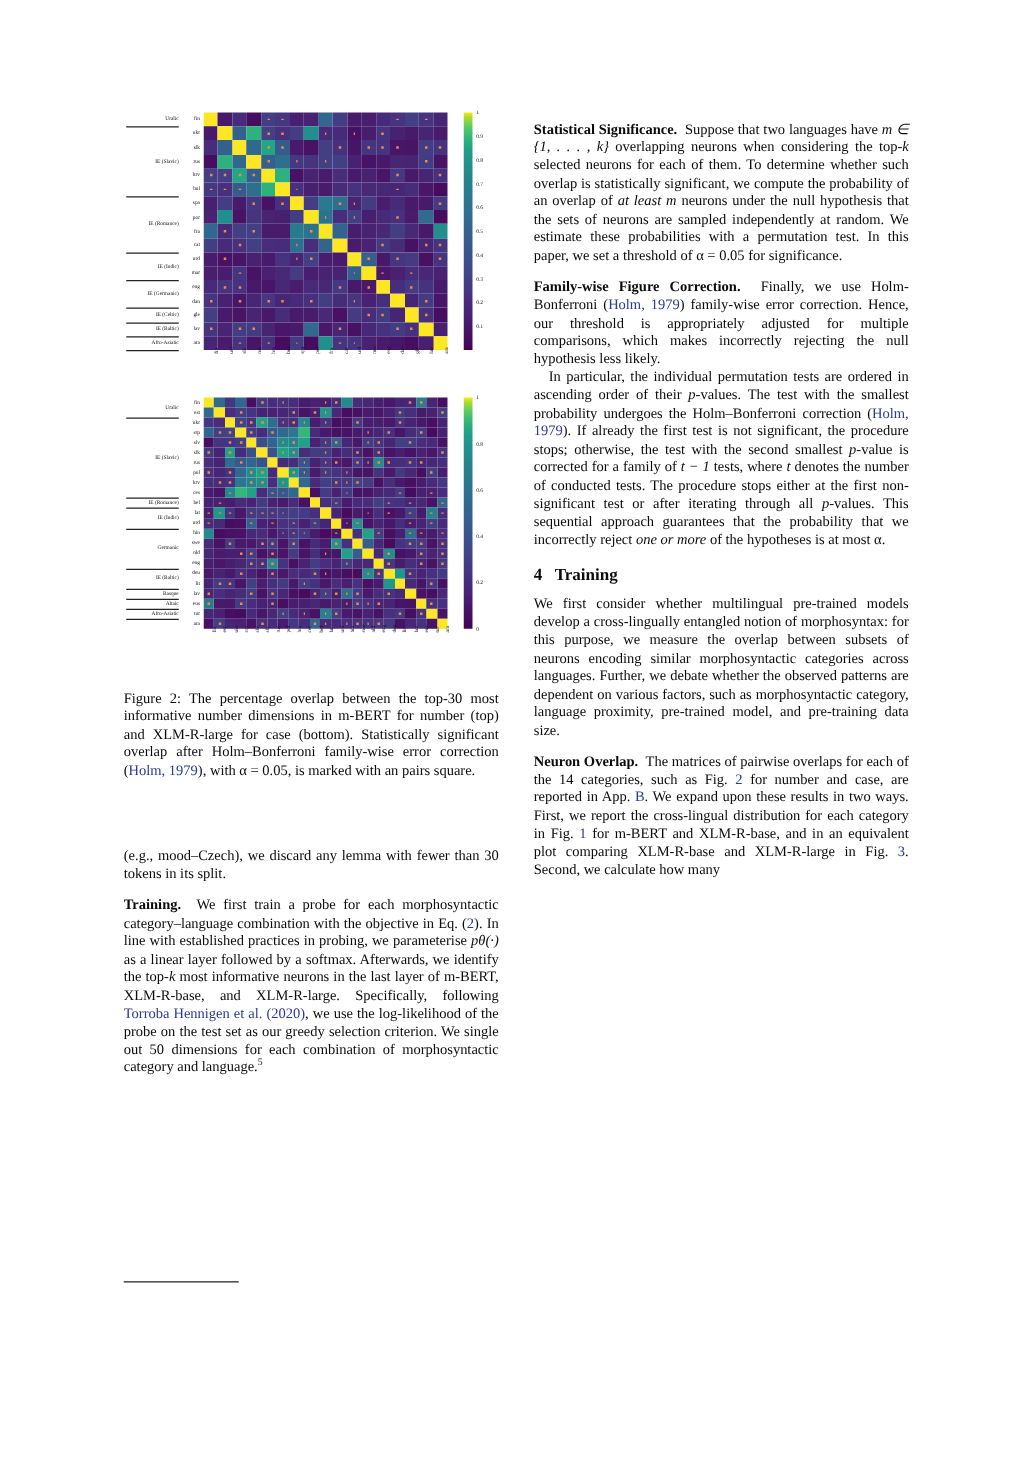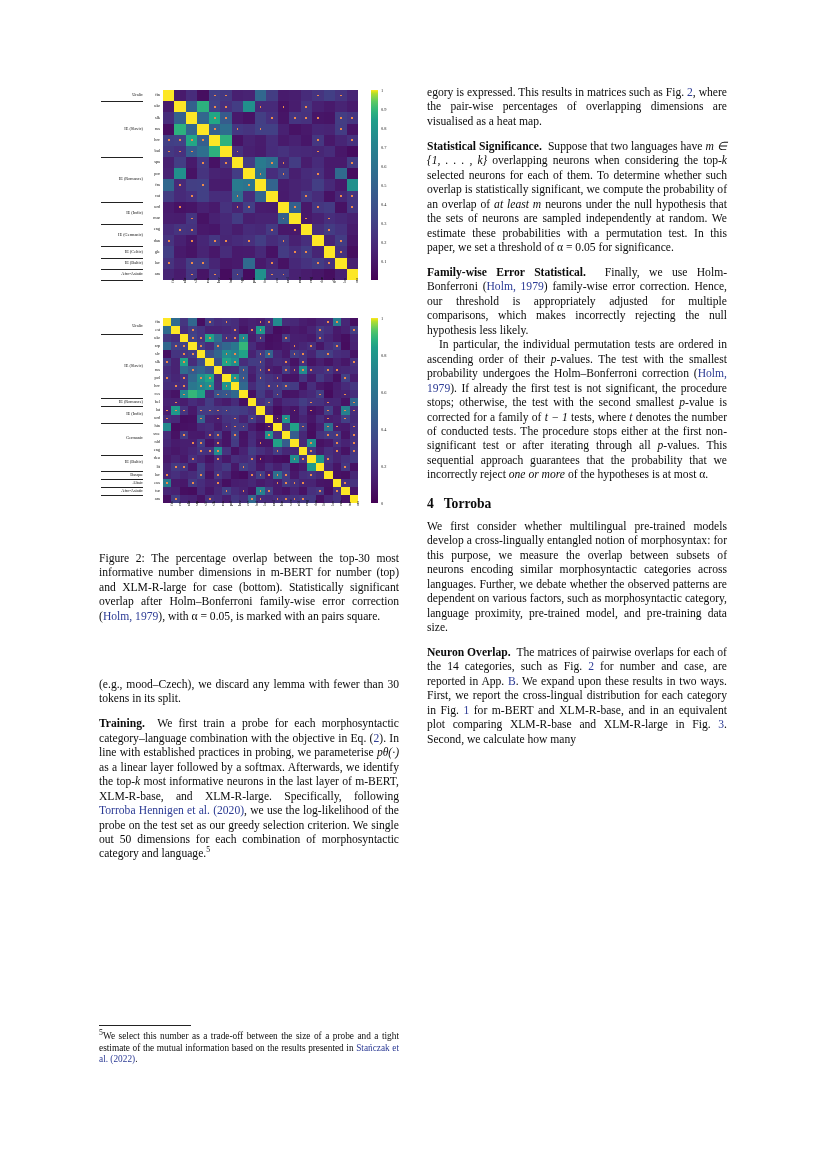--- a/index.html
+++ b/index.html
@@ -1066,44 +1066,38 @@
       <span>(e.g., mood–Czech), we discard any lemma with fewer than 30 tokens in its split.</span>
     </p>
 
     <p class="gap">
       <span class="b">Training.</span>&nbsp;&nbsp;<span>We first train a probe for each morphosyntactic category–language combination with the objective in Eq. (</span><a class="cite" href="#" style="text-decoration:none;">2</a><span>). In line with established practices in probing, we parameterise </span><span class="mono-math">pθ(·)</span><span> as a linear layer followed by a softmax. Afterwards, we identify the top-</span><span class="it">k</span><span> most informative neurons in the last layer of m-BERT, XLM-R-base, and XLM-R-large. Specifically, following </span><a class="cite" href="#" style="text-decoration:none;">Torroba Hennigen et al. (2020)</a><span>, we use the log-likelihood of the probe on the test set as our greedy selection criterion. We single out 50 dimensions for each combination of morphosyntactic category and language.</span><sup>5</sup>
     </p>
 
   </div>
 
   <div class="fn-rule"></div>
-  <div class="footnote">
-    <sup>5</sup><span>We select this number as a trade-off between the size of a probe and a tight estimate of the mutual information based on the results presented in </span><a class="cite" href="#" style="text-decoration:none;">Stańczak et al. (2022)</a><span>.</span>
-  </div>
 
   <div class="col col-right">
-    <p>
-      <span>egory is expressed. This results in matrices such as Fig. </span><a class="cite" href="#" style="text-decoration:none;">2</a><span>, where the pair-wise percentages of overlapping dimensions are visualised as a heat map.</span>
-    </p>
 
     <p class="gap">
       <span class="b">Statistical Significance.</span>&nbsp;&nbsp;<span>Suppose that two languages have </span><span class="mono-math">m ∈ {1, . . . , k}</span><span> overlapping neurons when considering the top-</span><span class="it">k</span><span> selected neurons for each of them. To determine whether such overlap is statistically significant, we compute the probability of an overlap of </span><span class="it">at least</span><span class="mono-math"> m</span><span> neurons under the null hypothesis that the sets of neurons are sampled independently at random. We estimate these probabilities with a permutation test. In this paper, we set a threshold of α = 0.05 for significance.</span>
     </p>
 
     <p class="gap">
-      <span class="b">Family-wise Error Statistical.</span>&nbsp;&nbsp;<span>Finally, we use Holm-Bonferroni (</span><a class="cite" href="#" style="text-decoration:none;">Holm, 1979</a><span>) family-wise error correction. Hence, our threshold is appropriately adjusted for multiple comparisons, which makes incorrectly rejecting the null hypothesis less likely.</span>
+      <span class="b">Family-wise Figure Correction.</span>&nbsp;&nbsp;<span>Finally, we use Holm-Bonferroni (</span><a class="cite" href="#" style="text-decoration:none;">Holm, 1979</a><span>) family-wise error correction. Hence, our threshold is appropriately adjusted for multiple comparisons, which makes incorrectly rejecting the null hypothesis less likely.</span>
     </p>
 
     <p class="indent">
       <span>In particular, the individual permutation tests are ordered in ascending order of their </span><span class="it">p</span><span>-values. The test with the smallest probability undergoes the Holm–Bonferroni correction (</span><a class="cite" href="#" style="text-decoration:none;">Holm, 1979</a><span>). If already the first test is not significant, the procedure stops; otherwise, the test with the second smallest </span><span class="it">p</span><span>-value is corrected for a family of </span><span class="mono-math">t − 1</span><span> tests, where </span><span class="it">t</span><span> denotes the number of conducted tests. The procedure stops either at the first non-significant test or after iterating through all </span><span class="it">p</span><span>-values. This sequential approach guarantees that the probability that we incorrectly reject </span><span class="it">one or more</span><span> of the hypotheses is at most α.</span>
     </p>
 
     <div class="sec-row">
       <h2 class="sec">4</h2>
-      <h2 class="sec">Torroba</h2>
+      <h2 class="sec">Training</h2>
     </div>
 
     <p>
       <span>We first consider whether multilingual pre-trained models develop a cross-lingually entangled notion of morphosyntax: for this purpose, we measure the overlap between subsets of neurons encoding similar morphosyntactic categories across languages. Further, we debate whether the observed patterns are dependent on various factors, such as morphosyntactic category, language proximity, pre-trained model, and pre-training data size.</span>
     </p>
 
     <p class="gap">
       <span class="b">Neuron Overlap.</span>&nbsp;&nbsp;<span>The matrices of pairwise overlaps for each of the 14 categories, such as Fig. </span><a class="cite" href="#" style="text-decoration:none;">2</a><span> for number and case, are reported in App. </span><a class="cite" href="#" style="text-decoration:none;">B</a><span>. We expand upon these results in two ways. First, we report the cross-lingual distribution for each category in Fig. </span><a class="cite" href="#" style="text-decoration:none;">1</a><span> for m-BERT and XLM-R-base, and in an equivalent plot comparing XLM-R-base and XLM-R-large in Fig. </span><a class="cite" href="#" style="text-decoration:none;">3</a><span>. Second, we calculate how many</span>
     </p>
   </div>

